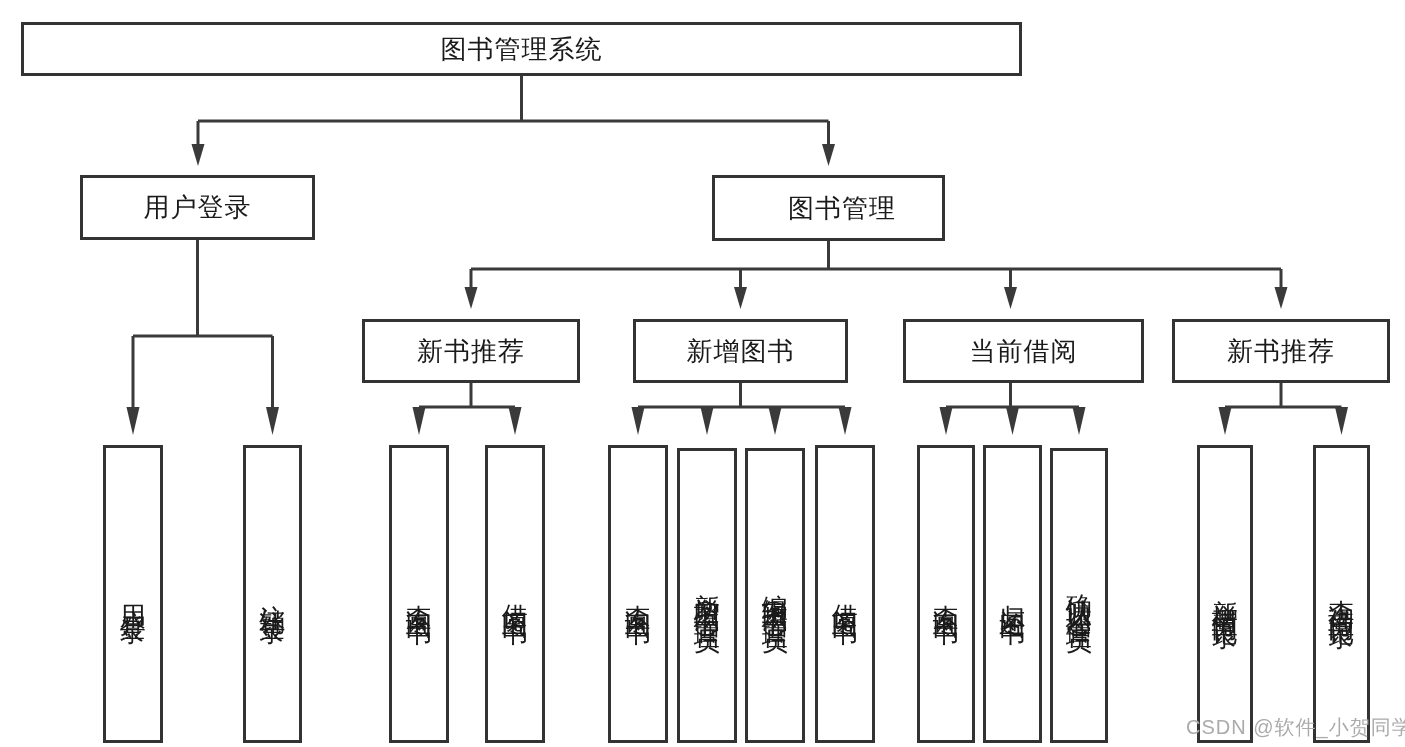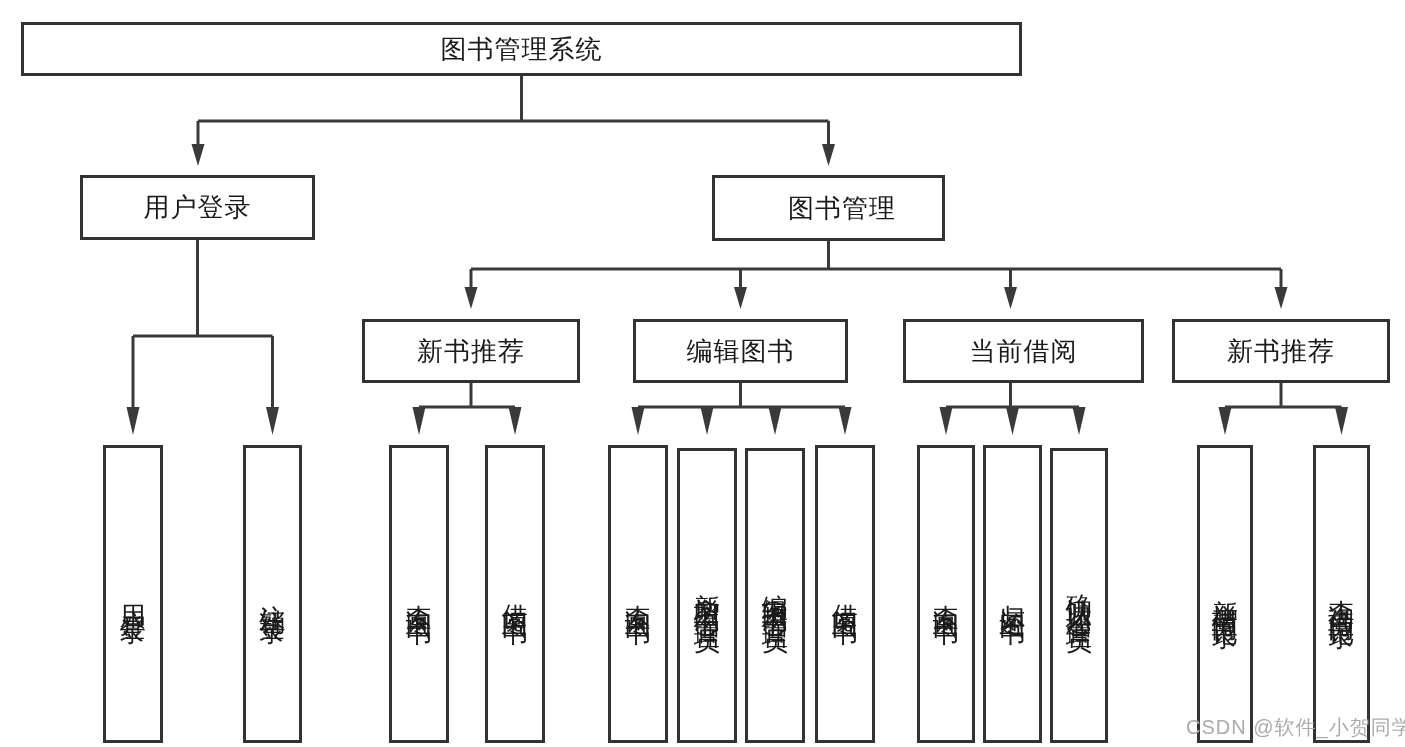--- a/index.html
+++ b/index.html
@@ -116,21 +116,21 @@
       <polygon points="1335,407 1348,407 1341.5,435"></polygon>
     </g>
   </svg>
 
   <div class="box h-box" style="left:21px; top:14px; width:1001px; height:54px;">图书管理系统</div>
 
   <div class="box h-box" style="left:80px; top:167px; width:235px; height:65px;">用户登录</div>
   <div class="box h-box" style="left:712px; top:167px; width:233px; height:66px;padding-left:27px;">图书管理</div>
 
   <div class="box h-box" style="left:362px; top:311px; width:218px; height:64px;">新书推荐</div>
-  <div class="box h-box" style="left:633px; top:311px; width:215px; height:64px;">编辑图书</div>
+  <div class="box h-box" style="left:633px; top:311px; width:215px; height:64px;">新增图书</div>
   <div class="box h-box" style="left:903px; top:311px; width:241px; height:64px;">当前借阅</div>
   <div class="box h-box" style="left:1172px; top:311px; width:218px; height:64px;">新书推荐</div>
 
   <div class="box v-box" style="left:103px; top:437px; width:60px; height:298px;">用户登录</div>
   <div class="box v-box" style="left:243px; top:437px; width:59px; height:298px;">注销登录</div>
 
   <div class="box v-box" style="left:389px; top:437px; width:60px; height:298px;">查询图书</div>
   <div class="box v-box" style="left:485px; top:437px; width:60px; height:298px;">借阅图书</div>
 
   <div class="box v-box" style="left:608px; top:437px; width:60px; height:298px;">查询图书</div>

